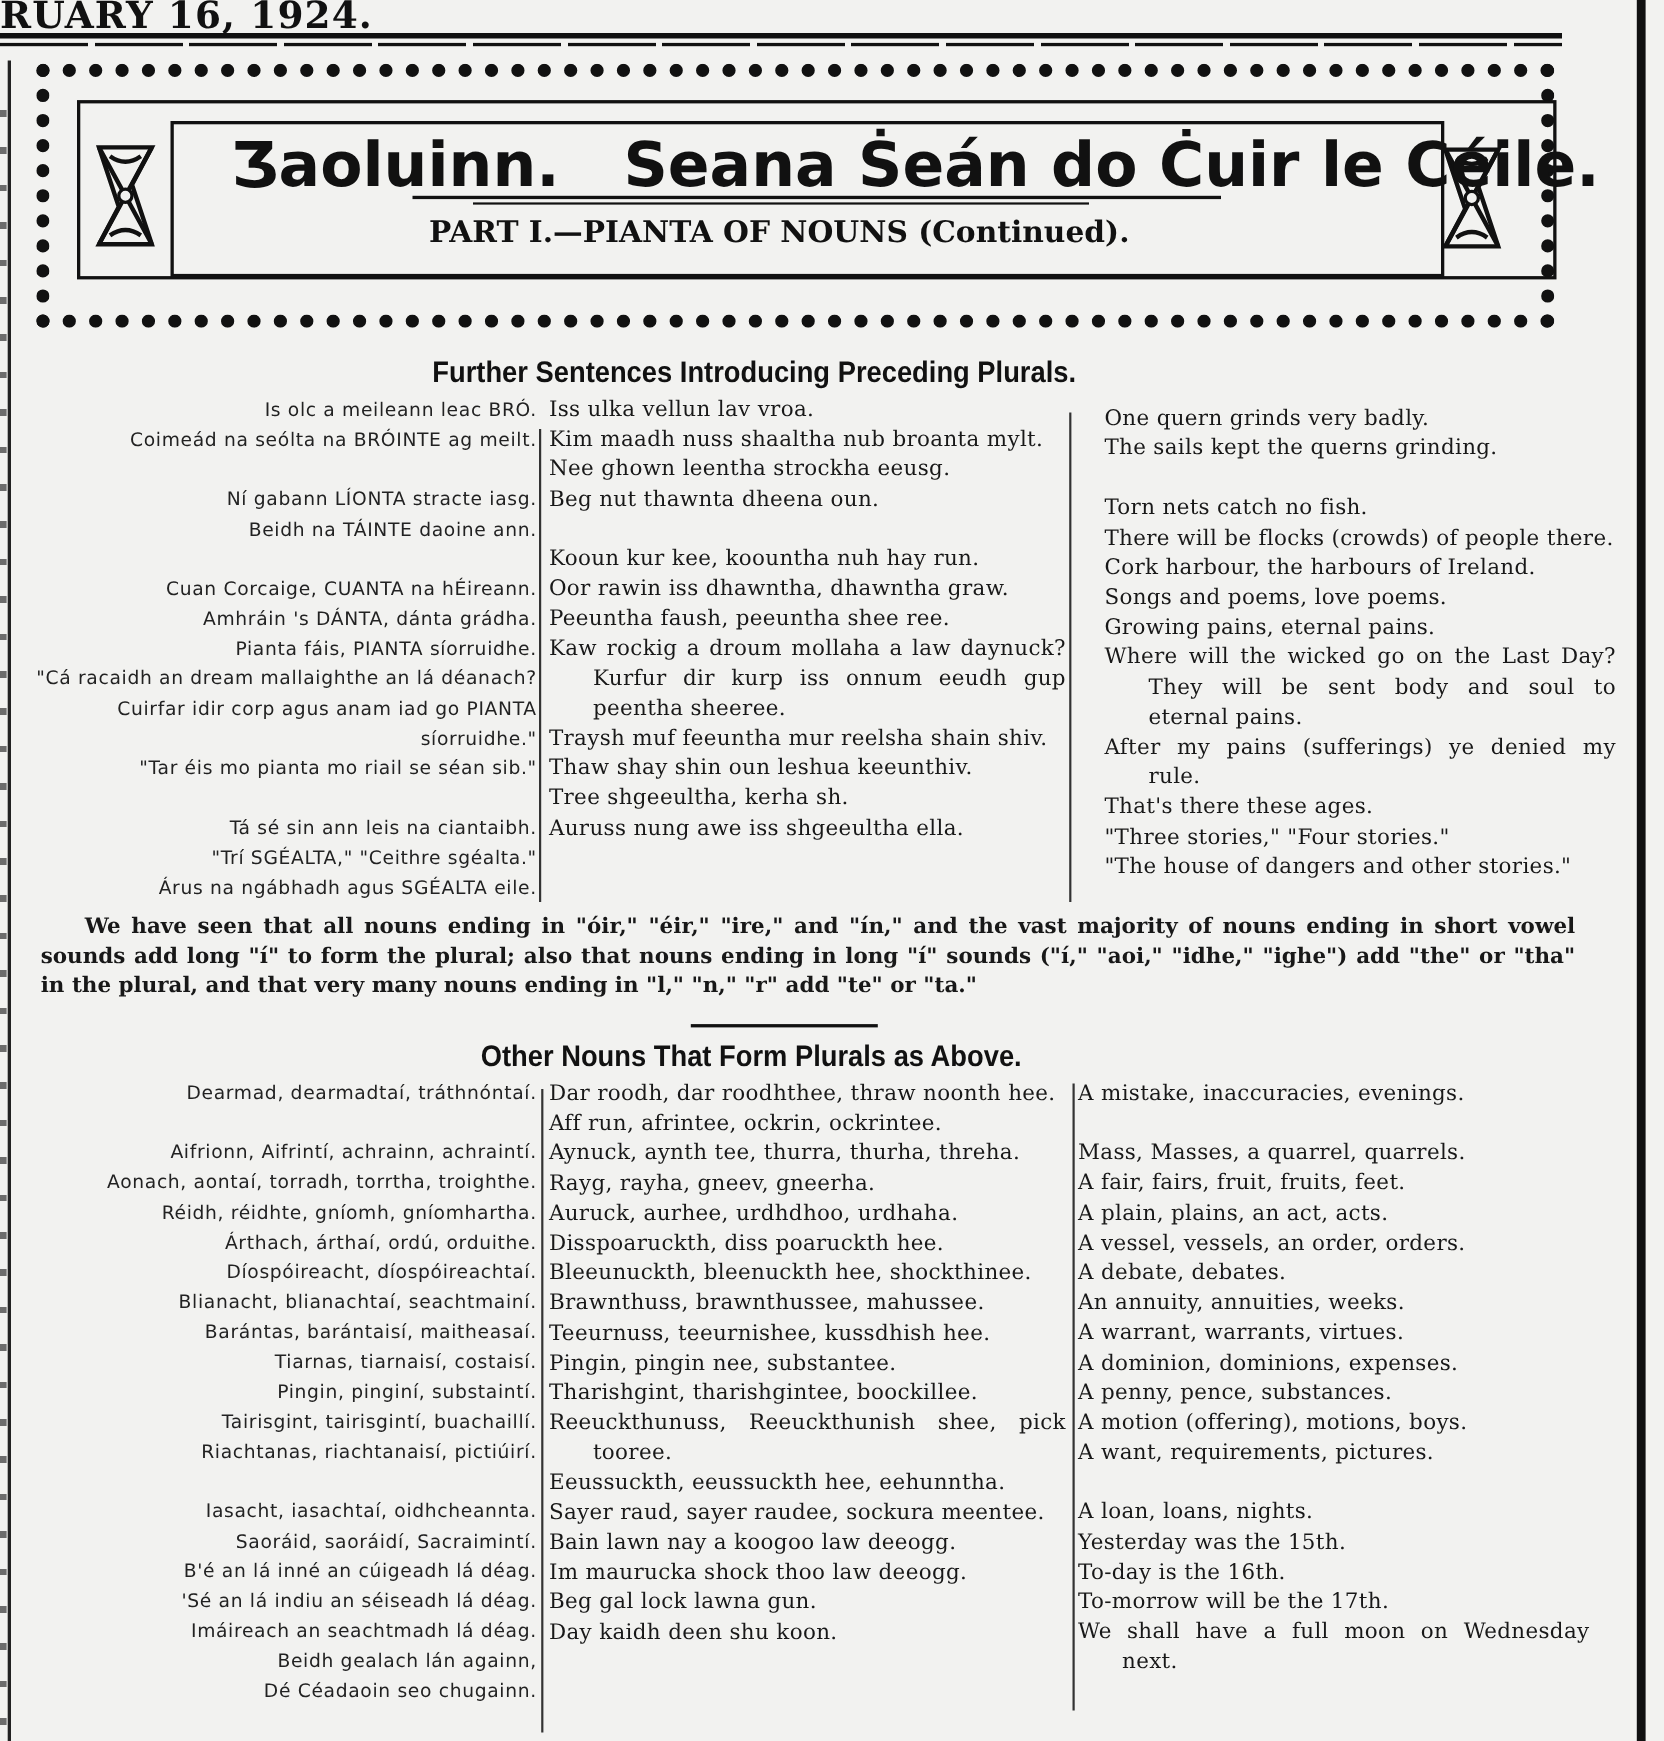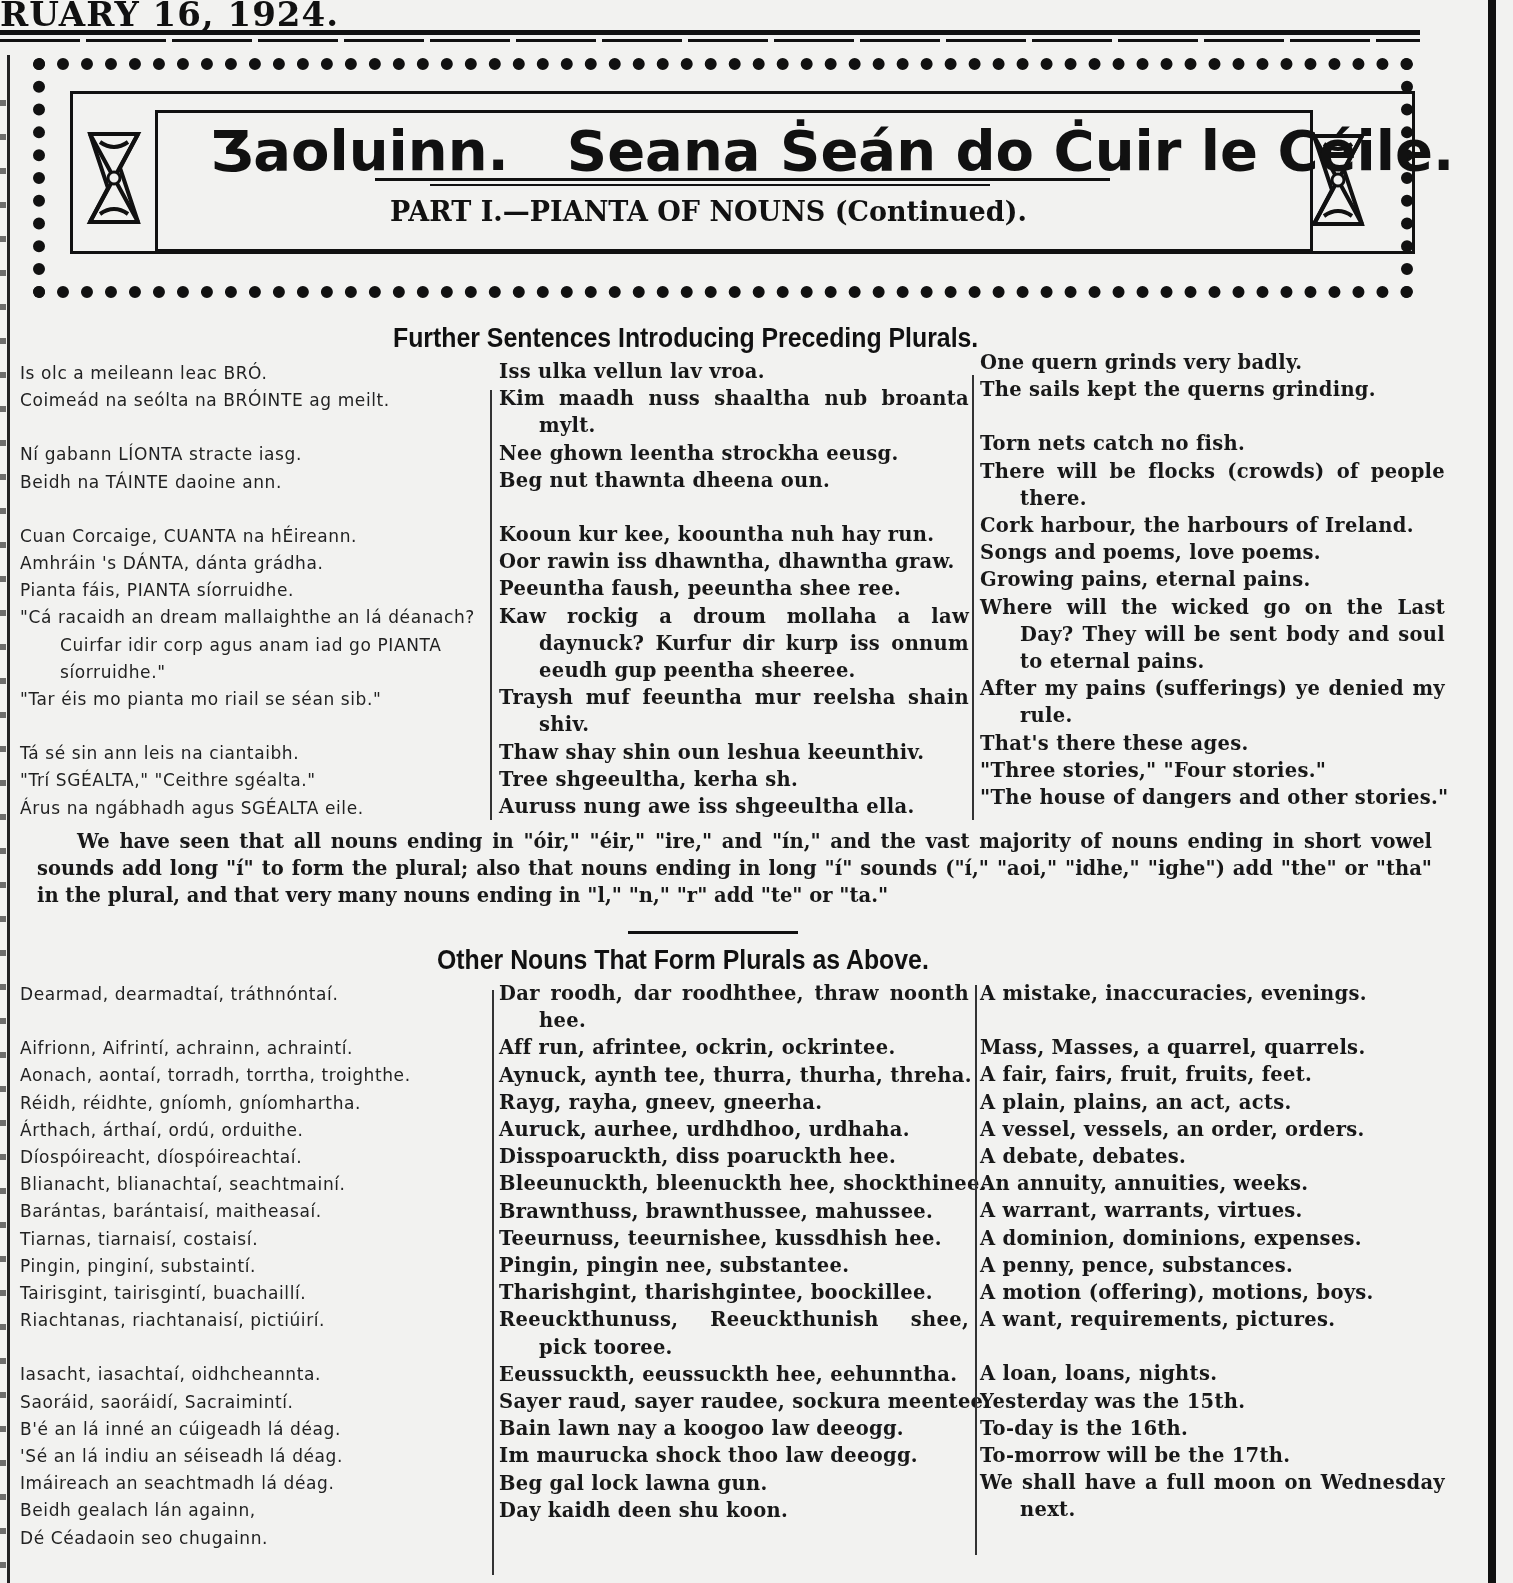--- a/index.html
+++ b/index.html
@@ -49,26 +49,26 @@
   
   .sec-head {
     position: absolute; font-family: "Liberation Sans", sans-serif; font-weight: bold;
     font-size: 27px; color: #111; white-space: nowrap; transform: scaleX(0.92); transform-origin: left top;
   }
   .h1 { left: 393px; top: 323px; }
   .h2 { left: 437px; top: 945px; }
   .h-rule { position: absolute; left: 628px; top: 931px; width: 170px; height: 3px; background: #111; }
 
   
-  .col { position: absolute; font-size: 20px; line-height: 27.2px; color: #181818; }
+  .col { position: absolute; font-size: 20px; line-height: 27.2px; color: #181818; text-align: right; }
   .col .line { white-space: nowrap; }
   .col .wrap { white-space: normal; padding-left: 40px; text-indent: -40px; }
   .col .gap { height: 27px; }
   .gael { font-family: "DejaVu Sans", sans-serif; font-size: 17px; letter-spacing: 0.6px; color: #222; }
-  .phon, .eng { font-family: "DejaVu Serif", serif; font-weight: bold; font-size: 19.5px; letter-spacing: 0.3px; }
+  .phon, .eng { font-family: "DejaVu Serif", serif; font-weight: normal; font-size: 19.5px; letter-spacing: 0.3px; }
   .c1 { left: 20px; width: 468px; }
   .c2 { left: 499px; width: 470px; text-align: justify; }
   .c3 { left: 980px; width: 465px; text-align: justify; }
   .colsep { position: absolute; width: 2px; background: #333; }
 
   .para {
     position: absolute; left: 37px; top: 828px; width: 1395px;
     font-family: "DejaVu Serif", serif; font-weight: bold; font-size: 19.5px; line-height: 27px;
     text-align: justify; text-indent: 40px; color: #181818;
   }
@@ -144,21 +144,21 @@
   <div class="line">Peeuntha faush, peeuntha shee ree.</div>
   <div class="wrap">Kaw rockig a droum mollaha a law daynuck? Kurfur dir kurp iss onnum eeudh gup peentha sheeree.</div>
   <div class="wrap">Traysh muf feeuntha mur reelsha shain shiv.</div>
   <div class="line">Thaw shay shin oun leshua keeunthiv.</div>
   <div class="line">Tree shgeeultha, kerha sh.</div>
   <div class="line">Auruss nung awe iss shgeeultha ella.</div>
 </div>
 
 <div class="colsep" style="left:972px; top:375px; height:445px;"></div>
 
-<div class="col c3 eng" style="top:349px;">
+<div class="col c3 eng" style="top:366px;margin-left:24px;">
   <div class="line">One quern grinds very badly.</div>
   <div class="line">The sails kept the querns grinding.</div>
   <div class="gap"></div>
   <div class="line">Torn nets catch no fish.</div>
   <div class="wrap">There will be flocks (crowds) of people there.</div>
   <div class="line">Cork harbour, the harbours of Ireland.</div>
   <div class="line">Songs and poems, love poems.</div>
   <div class="line">Growing pains, eternal pains.</div>
   <div class="wrap">Where will the wicked go on the Last Day? They will be sent body and soul to eternal pains.</div>
   <div class="wrap">After my pains (sufferings) ye denied my rule.</div>

